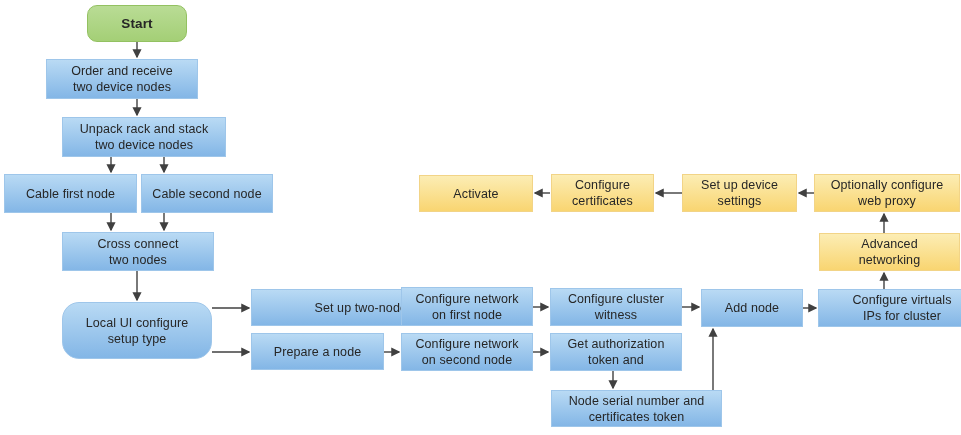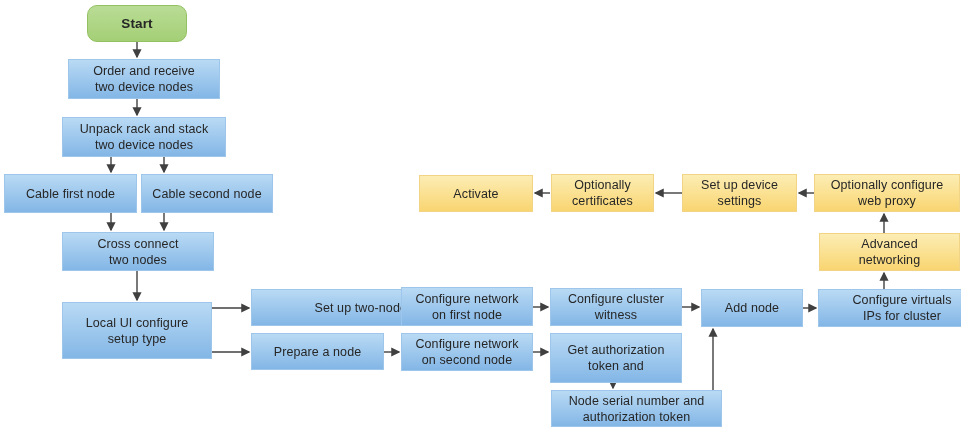--- a/index.html
+++ b/index.html
@@ -85,39 +85,39 @@
       <line x1="803" y1="308" x2="816" y2="308" stroke="#404040" stroke-width="1.4" marker-end="url(#arrowhead)"></line>
       <line x1="884" y1="289" x2="884" y2="273" stroke="#404040" stroke-width="1.4" marker-end="url(#arrowhead)"></line>
       <line x1="884" y1="233" x2="884" y2="214" stroke="#404040" stroke-width="1.4" marker-end="url(#arrowhead)"></line>
       <line x1="814" y1="193" x2="799" y2="193" stroke="#404040" stroke-width="1.4" marker-end="url(#arrowhead)"></line>
       <line x1="682" y1="193" x2="656" y2="193" stroke="#404040" stroke-width="1.4" marker-end="url(#arrowhead)"></line>
       <line x1="550" y1="193" x2="535" y2="193" stroke="#404040" stroke-width="1.4" marker-end="url(#arrowhead)"></line>
     </svg>
 <div class="node green" style="left: 87px; top: 5px; width: 100px; height: 37px; border-radius: 10px;">
       <span class="node-line">Start</span>
     </div>
-    <div class="node blue" style="left: 68px; top: 59px; width: 152px; height: 40px;">
+    <div class="node blue" style="left: 46px; top: 59px; width: 152px; height: 40px;">
       <span class="node-line">Order and receive</span>
       <span class="node-line">two device nodes</span>
     </div>
     <div class="node blue" style="left: 62px; top: 117px; width: 164px; height: 40px;">
       <span class="node-line">Unpack rack and stack</span>
       <span class="node-line">two device nodes</span>
     </div>
     <div class="node blue" style="left: 4px; top: 174px; width: 133px; height: 39px;">
       <span class="node-line">Cable first node</span>
     </div>
     <div class="node blue" style="left: 141px; top: 174px; width: 132px; height: 39px;">
       <span class="node-line">Cable second node</span>
     </div>
     <div class="node blue" style="left: 62px; top: 232px; width: 152px; height: 39px;">
       <span class="node-line">Cross connect</span>
       <span class="node-line">two nodes</span>
     </div>
-    <div class="node blue" style="left: 62px; top: 302px; width: 150px; height: 57px;">
+    <div class="node blue" style="left: 62px; top: 302px; width: 150px; height: 57px; border-radius: 17px;">
       <span class="node-line">Local UI configure</span>
       <span class="node-line">setup type</span>
     </div>
     <div class="node blue" style="left: 251px; top: 289px; width: 157px; height: 37px; align-items: flex-end;">
       <span class="node-line">Set up two-node</span>
     </div>
     <div class="node blue" style="left: 251px; top: 333px; width: 133px; height: 37px;">
       <span class="node-line">Prepare a node</span>
     </div>
     <div class="node blue" style="left: 401px; top: 287px; width: 132px; height: 39px;">
@@ -125,27 +125,27 @@
       <span class="node-line">on first node</span>
     </div>
     <div class="node blue" style="left: 401px; top: 333px; width: 132px; height: 38px;">
       <span class="node-line">Configure network</span>
       <span class="node-line">on second node</span>
     </div>
     <div class="node blue" style="left: 550px; top: 288px; width: 132px; height: 38px;">
       <span class="node-line">Configure cluster</span>
       <span class="node-line">witness</span>
     </div>
-    <div class="node blue" style="left: 550px; top: 333px; width: 132px; height: 50px;">
+    <div class="node blue" style="left: 550px; top: 333px; width: 132px; height: 38px;">
       <span class="node-line">Get authorization</span>
       <span class="node-line">token and</span>
     </div>
     <div class="node blue" style="left: 551px; top: 390px; width: 171px; height: 37px;">
       <span class="node-line">Node serial number and</span>
-      <span class="node-line">authorization token</span>
+      <span class="node-line">certificates token</span>
     </div>
     <div class="node blue" style="left: 701px; top: 289px; width: 102px; height: 38px;">
       <span class="node-line">Add node</span>
     </div>
     <div class="node blue" style="left: 818px; top: 289px; width: 168px; height: 38px;">
       <span class="node-line">Configure virtuals</span>
       <span class="node-line">IPs for cluster</span>
     </div>
     <div class="node yellow" style="left: 819px; top: 233px; width: 141px; height: 38px;">
       <span class="node-line">Advanced</span>
@@ -153,19 +153,19 @@
     </div>
     <div class="node yellow" style="left: 814px; top: 174px; width: 146px; height: 38px;">
       <span class="node-line">Optionally configure</span>
       <span class="node-line">web proxy</span>
     </div>
     <div class="node yellow" style="left: 682px; top: 174px; width: 115px; height: 38px;">
       <span class="node-line">Set up device</span>
       <span class="node-line">settings</span>
     </div>
     <div class="node yellow" style="left: 551px; top: 174px; width: 103px; height: 38px;">
-      <span class="node-line">Optionally</span>
+      <span class="node-line">Configure</span>
       <span class="node-line">certificates</span>
     </div>
     <div class="node yellow" style="left: 419px; top: 175px; width: 114px; height: 37px;">
       <span class="node-line">Activate</span>
     </div>
   </div>
 
 </body></html>

